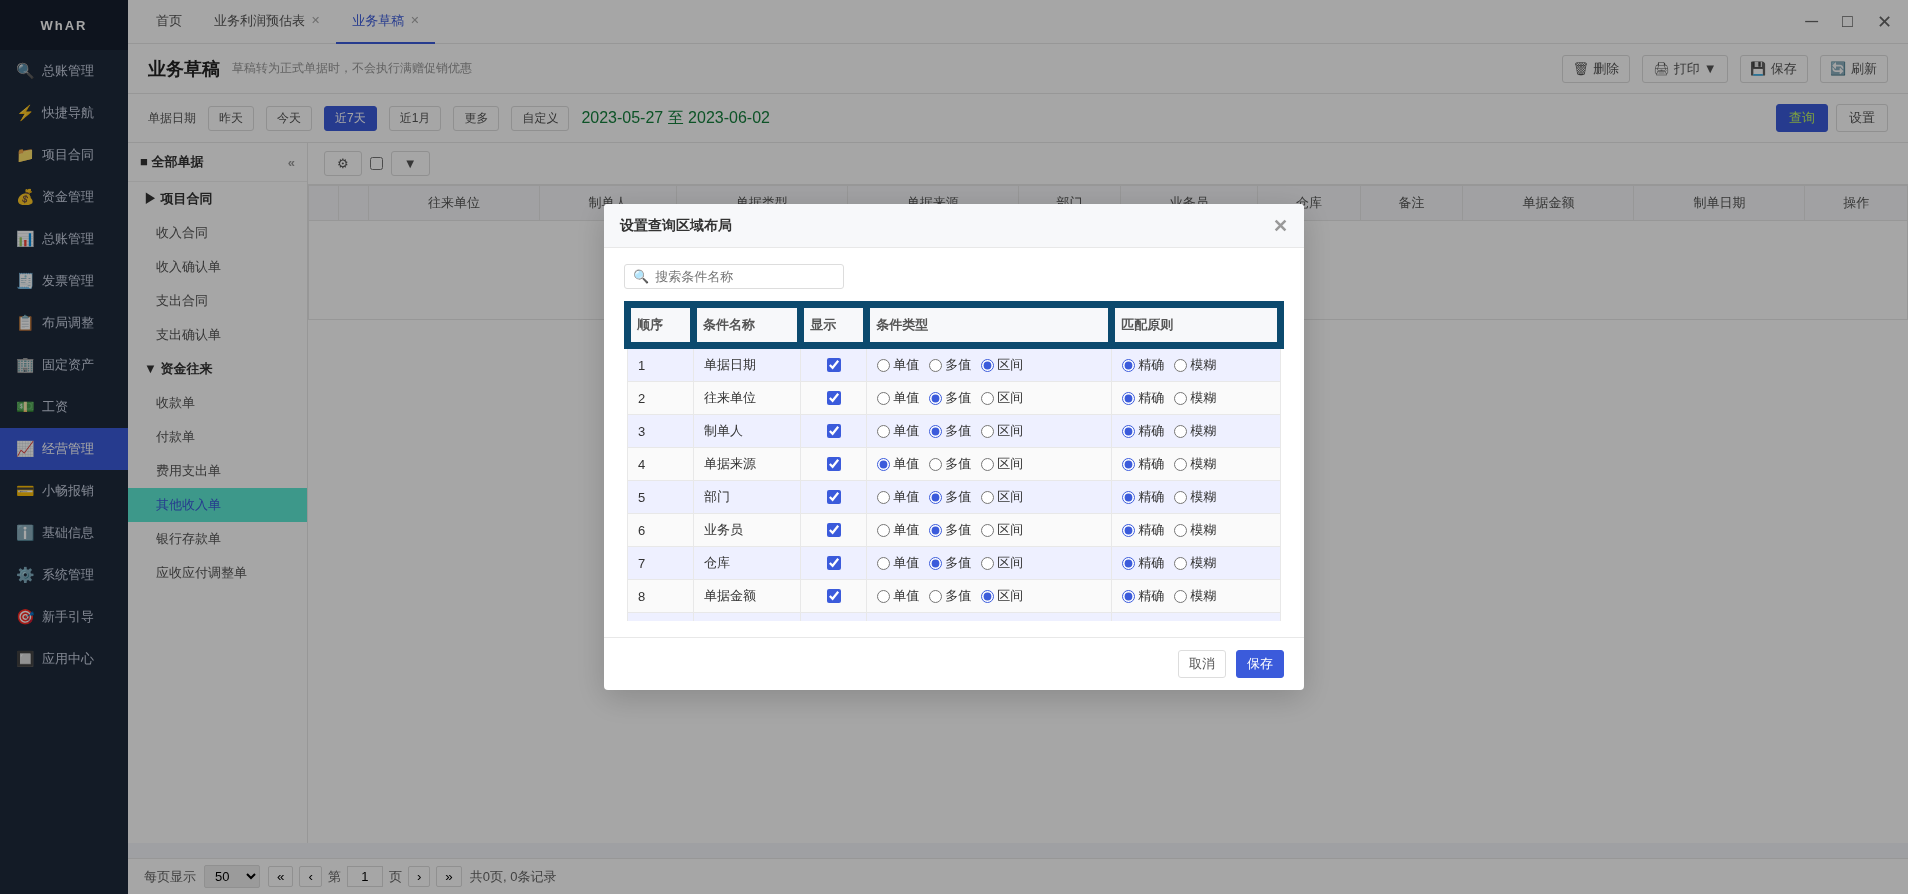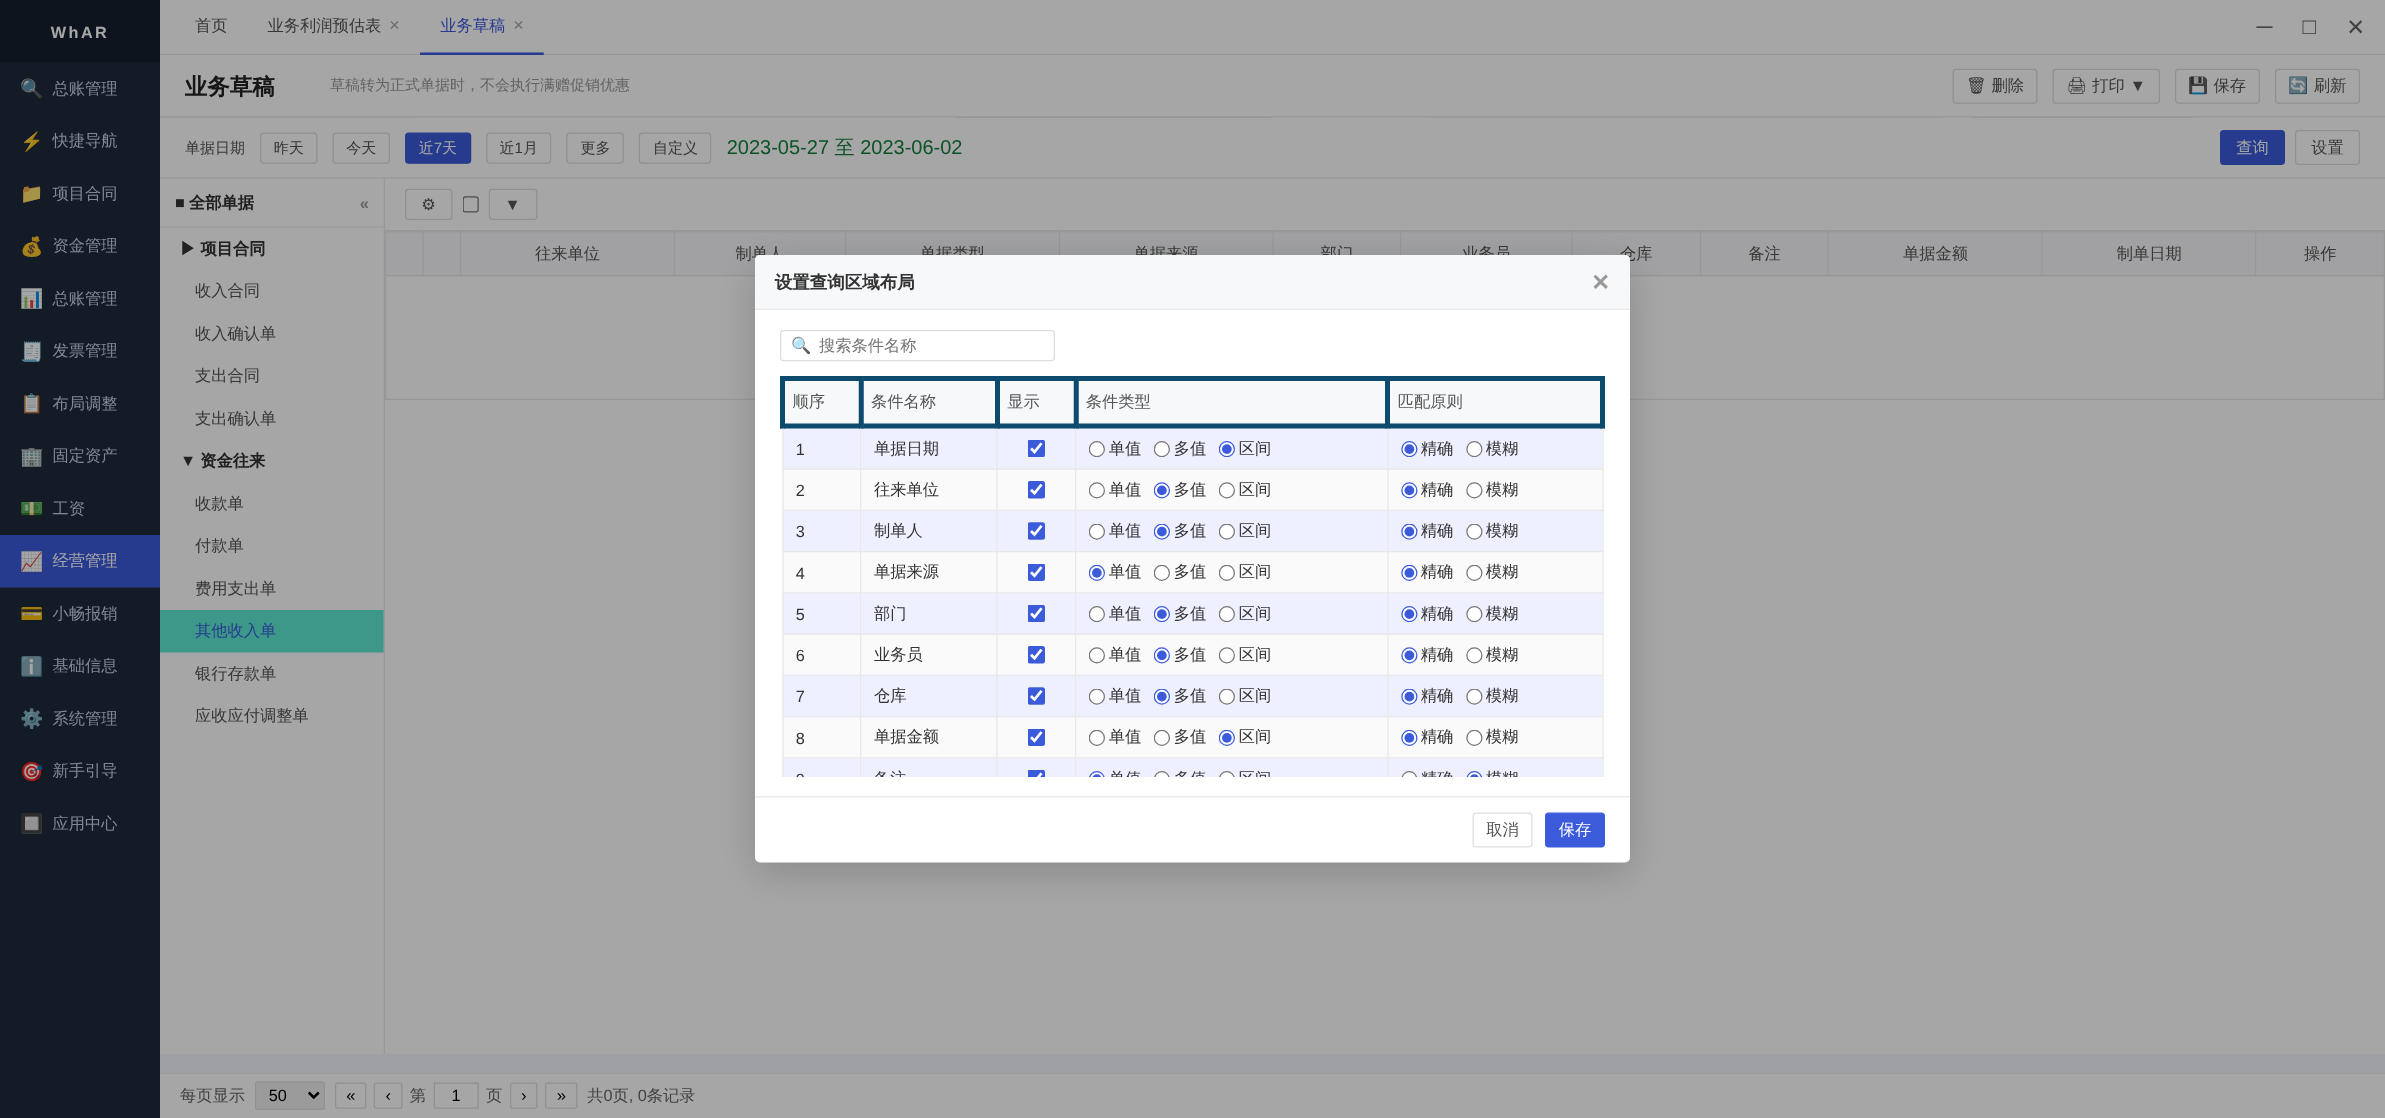--- a/index.html
+++ b/index.html
@@ -40,21 +40,21 @@
     }
     .topbar-close { font-size: 18px; color: #666; cursor: pointer; padding: 0 4px; }
 
     
     .page-header {
       position: fixed; left: 128px; top: 44px; right: 0; height: 50px;
       background: #fff; border-bottom: 1px solid #e8e8e8;
       display: flex; align-items: center; padding: 0 20px; gap: 12px;
     }
     .page-title { font-size: 18px; font-weight: bold; color: #222; }
-    .page-subtitle { font-size: 12px; color: #999; margin-left: 32px; }
+    .page-subtitle { font-size: 12px; color: #999; }
     .page-actions { margin-left: auto; display: flex; align-items: center; gap: 12px; }
     .action-btn {
       display: flex; align-items: center; gap: 4px; padding: 4px 10px;
       border: 1px solid #ddd; background: #fff; border-radius: 3px;
       cursor: pointer; font-size: 13px; color: #555;
     }
     .action-btn.primary { background: #3b5bdb; color: #fff; border-color: #3b5bdb; }
 
     
     .content {
@@ -71,21 +71,21 @@
     .filter-btn {
       padding: 3px 10px; border-radius: 3px; border: 1px solid #ddd;
       background: #fff; cursor: pointer; font-size: 12px; color: #555;
     }
     .filter-btn.active { background: #3b5bdb; color: #fff; border-color: #3b5bdb; }
     .filter-date { font-size: 16px; color: #15803d; }
     .toolbar-btn {
       padding: 4px 12px; border: 1px solid #ddd; background: #fff;
       border-radius: 3px; cursor: pointer; font-size: 13px; color: #555;
     }
-    .toolbar-btn.blue { background: #3b5bdb; color: #ffffff; border-color: #3b5bdb; }
+    .toolbar-btn.blue { background: #3b5bdb; color: #bef264; border-color: #3b5bdb; }
 
     
     .main-layout { display: flex; height: calc(100% - 100px); }
     .left-panel {
       width: 180px; background: #fff; border-right: 1px solid #e8e8e8;
       flex-shrink: 0; overflow-y: auto;
     }
     .left-panel-header {
       padding: 10px 12px; font-size: 13px; font-weight: bold; color: #333;
       border-bottom: 1px solid #f0f0f0; display: flex; align-items: center;
@@ -139,22 +139,22 @@
     }
     .search-box input {
       border: none; outline: none; font-size: 13px; color: #333; width: 100%;
       background: transparent;
     }
     .search-icon { color: #aaa; margin-right: 6px; }
 
     
     .settings-table { width: 100%; border-collapse: collapse; font-size: 13px; }
     .settings-table th {
-      background: #f7f8fa; border: 4px solid #0c4a6e; padding: 8px 6px;
-      color: #555; font-weight: normal; text-align: left;
+      background: #f7f8fa; border: 7px solid #0c4a6e; padding: 8px 6px;
+      color: #555; font-weight: bold; text-align: left;
     }
     .settings-table td {
       border: 1px solid #e8e8e8; padding: 7px 10px; color: #333;
     }
     .settings-table tr:nth-child(even) { background: #fafafa; }
     .settings-table tr.highlighted { background: #eef0ff; }
 
     .radio-group { display: flex; align-items: flex-start; gap: 10px; }
     .radio-item { display: flex; align-items: center; gap: 3px; cursor: pointer; }
     .radio-item input[type="radio"] { accent-color: #3b5bdb; }

